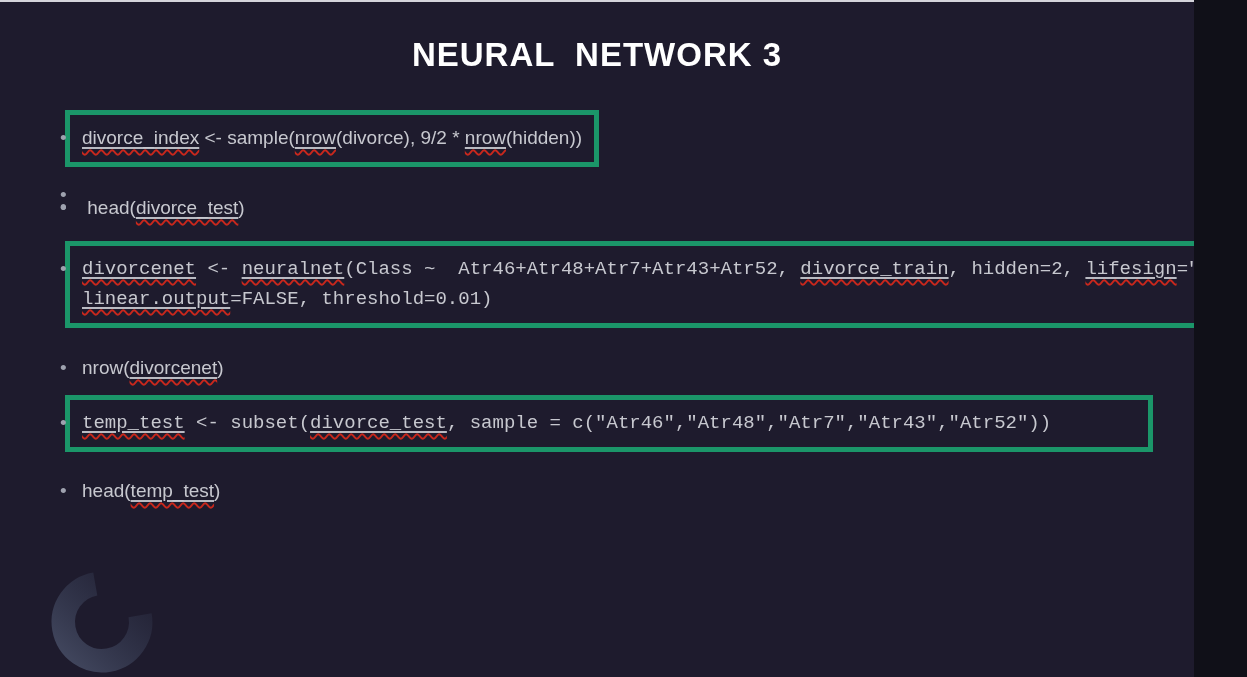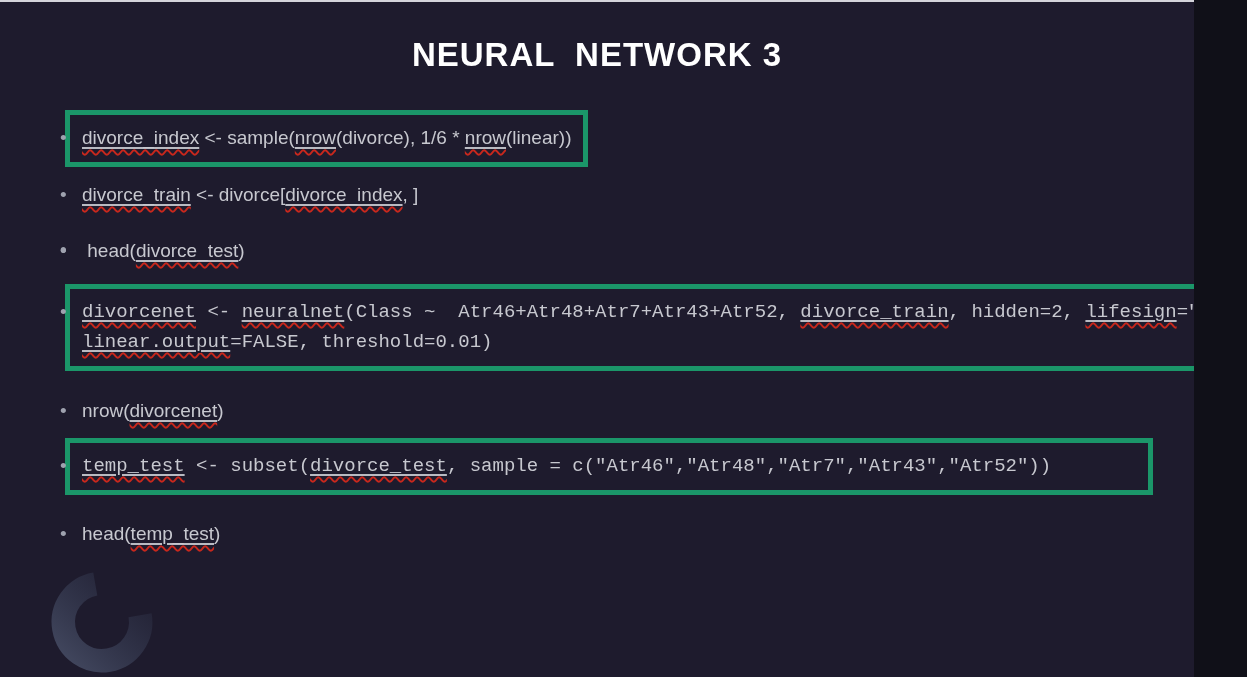--- a/index.html
+++ b/index.html
@@ -74,22 +74,22 @@
       <linearGradient id="rg" x1="0" y1="1" x2="1" y2="0">
         <stop offset="0" stop-color="#8fa6c8" stop-opacity="0.32"></stop>
         <stop offset="0.6" stop-color="#6e86a8" stop-opacity="0.18"></stop>
         <stop offset="1" stop-color="#5e7696" stop-opacity="0.07"></stop>
       </linearGradient>
     </defs>
     <path d="M 48.4 17.6 A 38 38 0 1 0 92.4 48.4" fill="none" stroke="url(#rg)" stroke-width="23" stroke-linecap="butt"></path>
   </svg>
 
   <div class="bullets" id="bullets">
-      <div class="line l1 boxed"><span class="dot">•</span><div class="box content"><span class="tok"><span class="sq">divorce_index</span></span><span> &lt;- sample(</span><span class="tok"><span class="sq">nrow</span></span><span>(divorce), 1/6 * </span><span class="tok"><span class="sq">nrow</span></span><span>(linear))</span></div></div>
-      <div class="line l2"><span class="dot">•</span><span class="content"><span class="tok"><span class="sq">divorce_train</span></span><span> &lt;- divorce[</span><span class="tok"><span class="sq">divorce_index</span></span><span>, ]</span></span></div>
+      <div class="line l1 boxed"><span class="dot">•</span><div class="box content"><span class="tok"><span class="sq">divorce_index</span></span><span> &lt;- sample(</span><span class="tok"><span class="sq">nrow</span></span><span>(divorce), 9/2 * </span><span class="tok"><span class="sq">nrow</span></span><span>(hidden))</span></div></div>
+      <div class="line l2"><span class="dot">•</span></div>
       <div class="line l3"><span class="dot">•</span></div>
       <div class="line l4"><span class="dot">•</span></div>
       <div class="line l5"><span class="dot">•</span><span class="content"><span> head(</span><span class="tok"><span class="sq">divorce_test</span></span><span>)</span></span></div>
       <div class="line l6 boxed"><span class="dot">•</span><div class="box content"><span class="tok"><span class="sq">divorcenet</span></span><span> &lt;- </span><span class="tok"><span class="sq">neuralnet</span></span><span>(Class ~  Atr46+Atr48+Atr7+Atr43+Atr52, </span><span class="tok"><span class="sq">divorce_train</span></span><span>, hidden=2, </span><span class="tok"><span class="sq">lifesign</span></span><span>="minimal",</span><br><span class="tok"><span class="sq">linear.output</span></span><span>=FALSE, threshold=0.01)</span></div></div>
       <div class="line l7"><span class="dot">•</span><span class="content"><span>nrow(</span><span class="tok"><span class="sq">divorcenet</span></span><span>)</span></span></div>
       <div class="line l8 boxed"><span class="dot">•</span><div class="box content"><span class="tok"><span class="sq">temp_test</span></span><span> &lt;- subset(</span><span class="tok"><span class="sq">divorce_test</span></span><span>, sample = c("Atr46","Atr48","Atr7","Atr43","Atr52"))</span></div></div>
       <div class="line l9"><span class="dot">•</span><span class="content"><span>head(</span><span class="tok"><span class="sq">temp_test</span></span><span>)</span></span></div>
     </div>
 </div>
 

